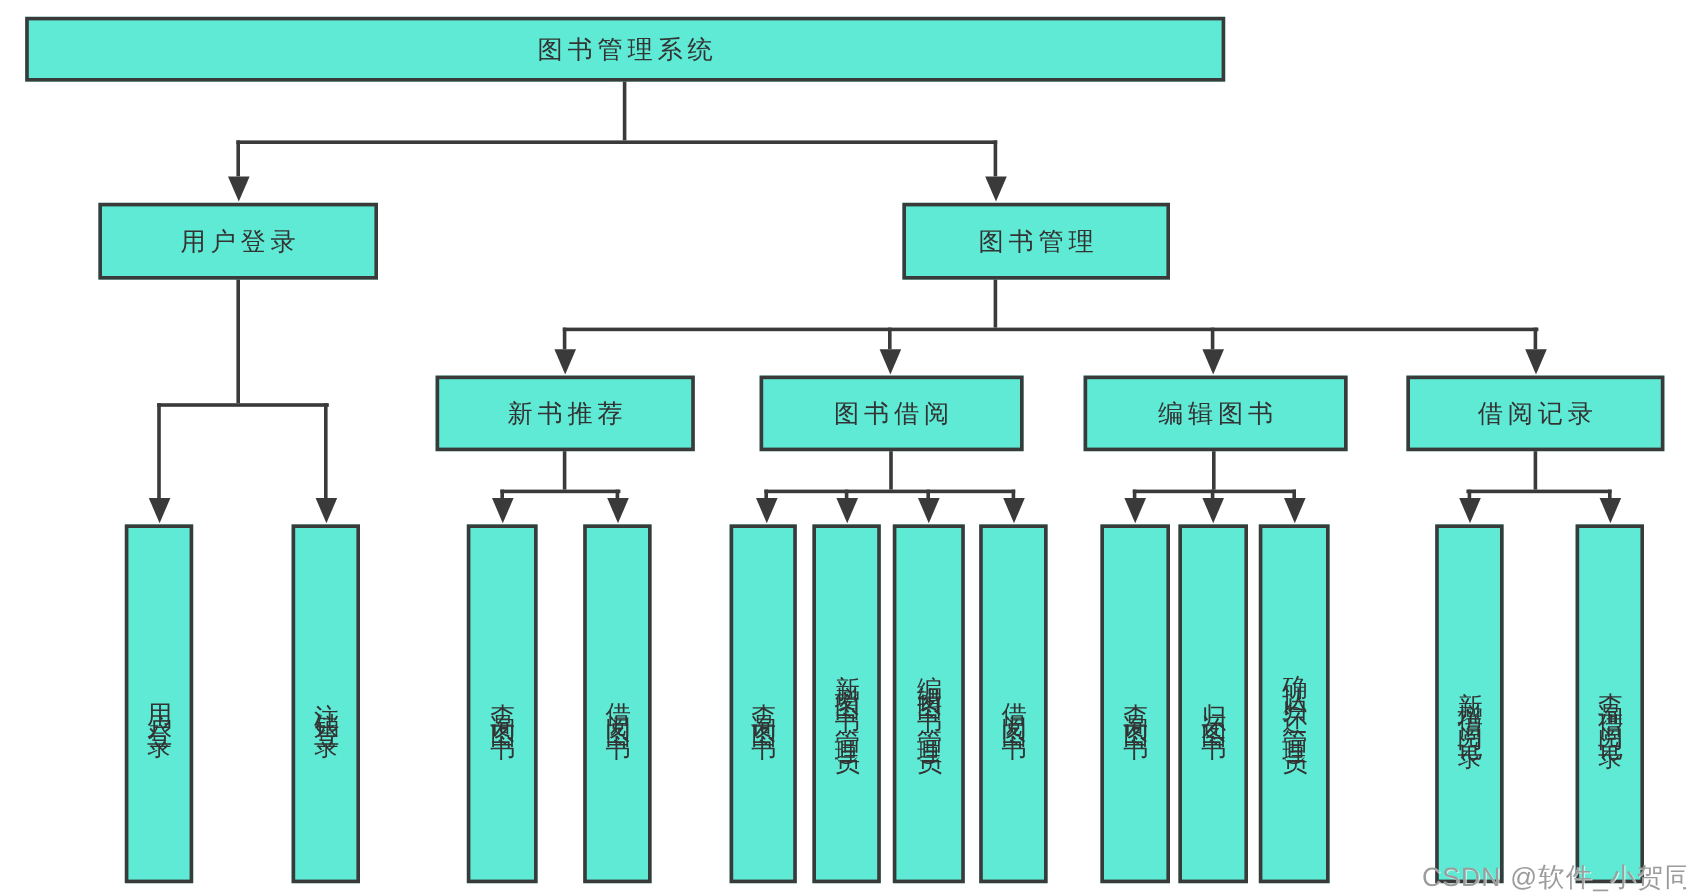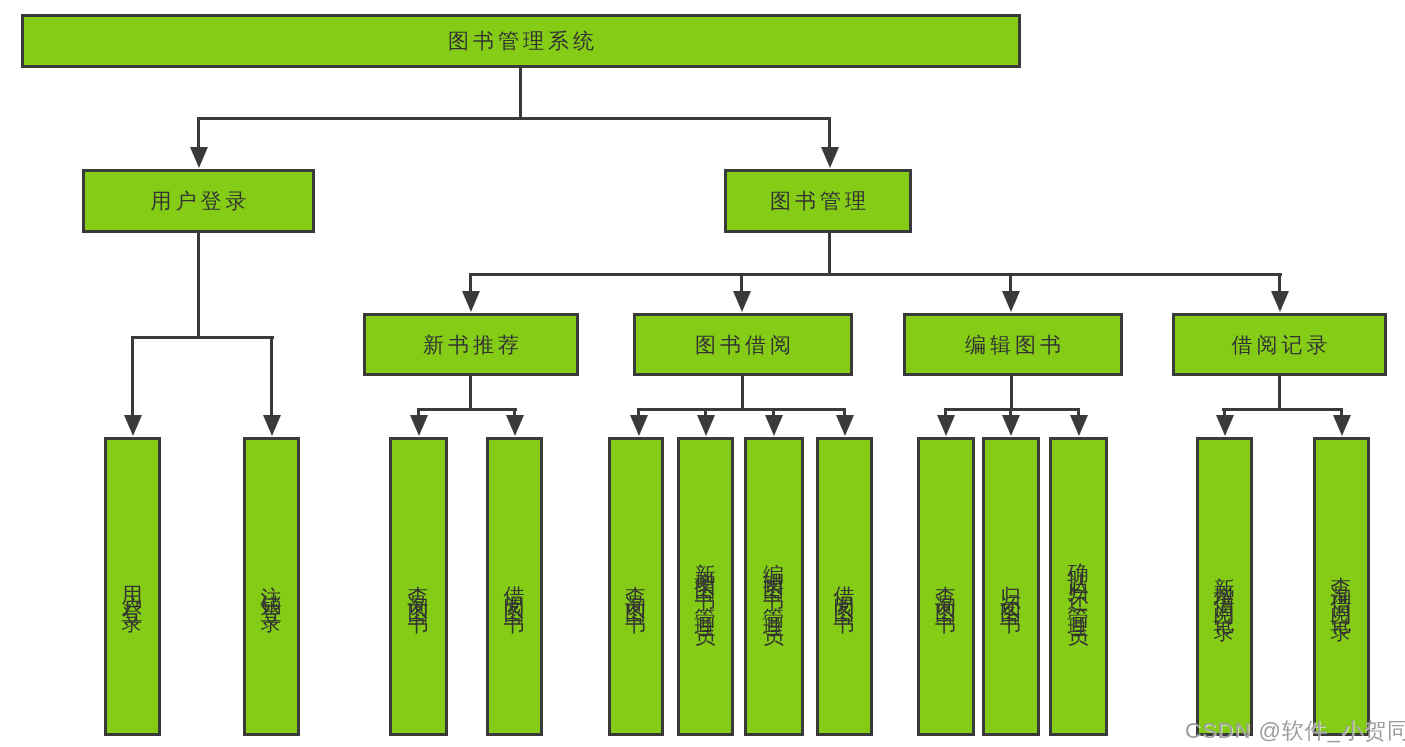--- a/index.html
+++ b/index.html
@@ -1,21 +1,21 @@
 <!DOCTYPE html>
 <html><head>
 <meta charset="utf-8">
 <style>
   html,body{margin:0;padding:0;background:#fff;}
   .canvas{
     position:relative;width:1405px;height:747px;background:#ffffff;
     font-family:"Liberation Sans","DejaVu Sans",sans-serif;overflow:hidden;
   }
   .box{
-    position:absolute;background:#84cc16;border:3px solid #3a3a3a;
+    position:absolute;background:#5eead4;border:3px solid #3a3a3a;
     box-sizing:border-box;display:flex;align-items:center;justify-content:center;
     color:#333333;
   }
   .hbox span{font-size:21px;letter-spacing:4px;padding-left:4px;white-space:nowrap;}
   .leaf span{
     writing-mode:vertical-rl;text-orientation:mixed;
     font-size:21px;letter-spacing:9px;line-height:1.2;white-space:nowrap;
   }
   .vline{position:absolute;width:3px;background:#3a3a3a;}
   .hline{position:absolute;height:3px;background:#3a3a3a;}
@@ -41,21 +41,21 @@
   </div>
 
   <div class="vline" style="left:519px;top:68px;height:49px"></div>
   <div class="hline" style="left:197px;top:117px;width:634px"></div>
   <div class="dline" style="left:197px;top:117px;height:30px"></div>
   <div class="dline" style="left:828px;top:117px;height:30px"></div>
 
   <div class="box hbox" style="left:82px;top:169px;width:233px;height:64px">
     <span>用户登录</span>
   </div>
-  <div class="box hbox" style="left:724px;top:169px;width:188px;height:64px">
+  <div class="box hbox" style="left:752px;top:169px;width:223px;height:64px">
     <span>图书管理</span>
   </div>
 
   <div class="vline" style="left:197px;top:233px;height:103px"></div>
   <div class="hline" style="left:131px;top:336px;width:143px"></div>
   <div class="dline" style="left:131px;top:336px;height:79px"></div>
   <div class="dline" style="left:270px;top:336px;height:79px"></div>
 
   <div class="vline" style="left:828px;top:233px;height:40px"></div>
   <div class="hline" style="left:469px;top:273px;width:813px"></div>

